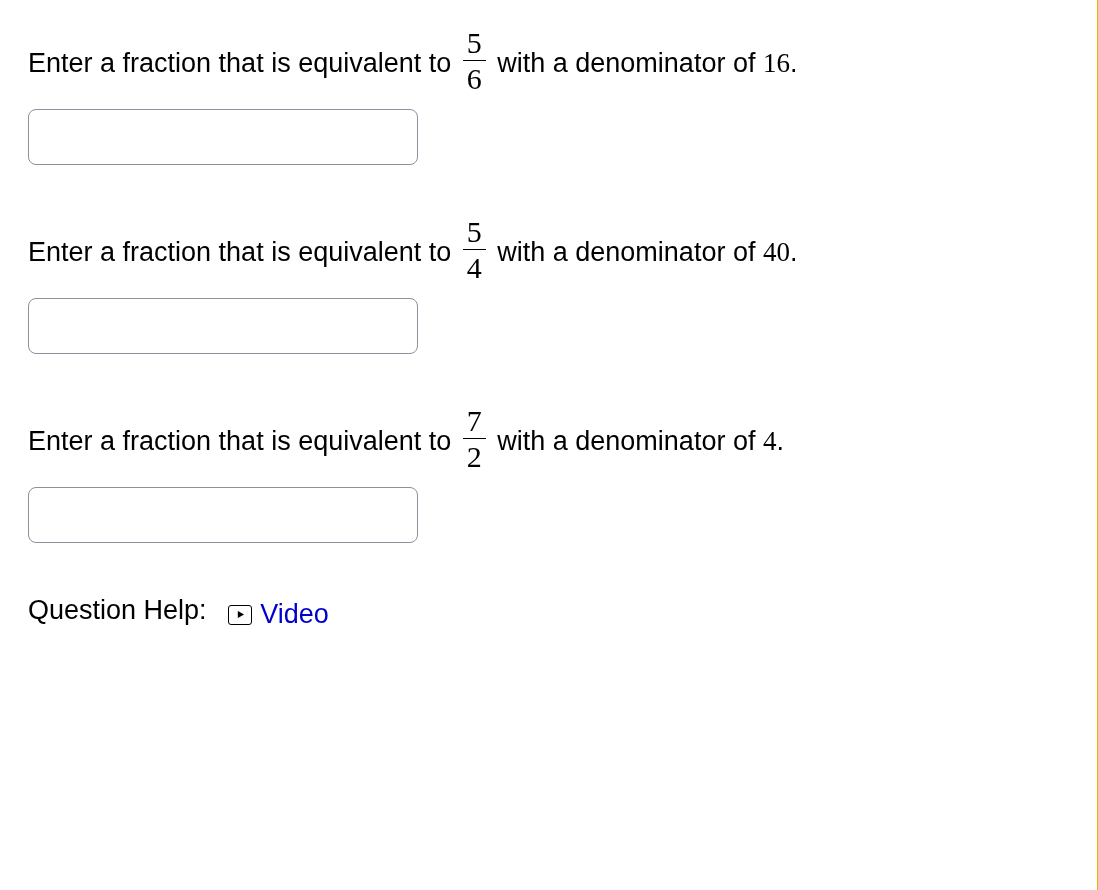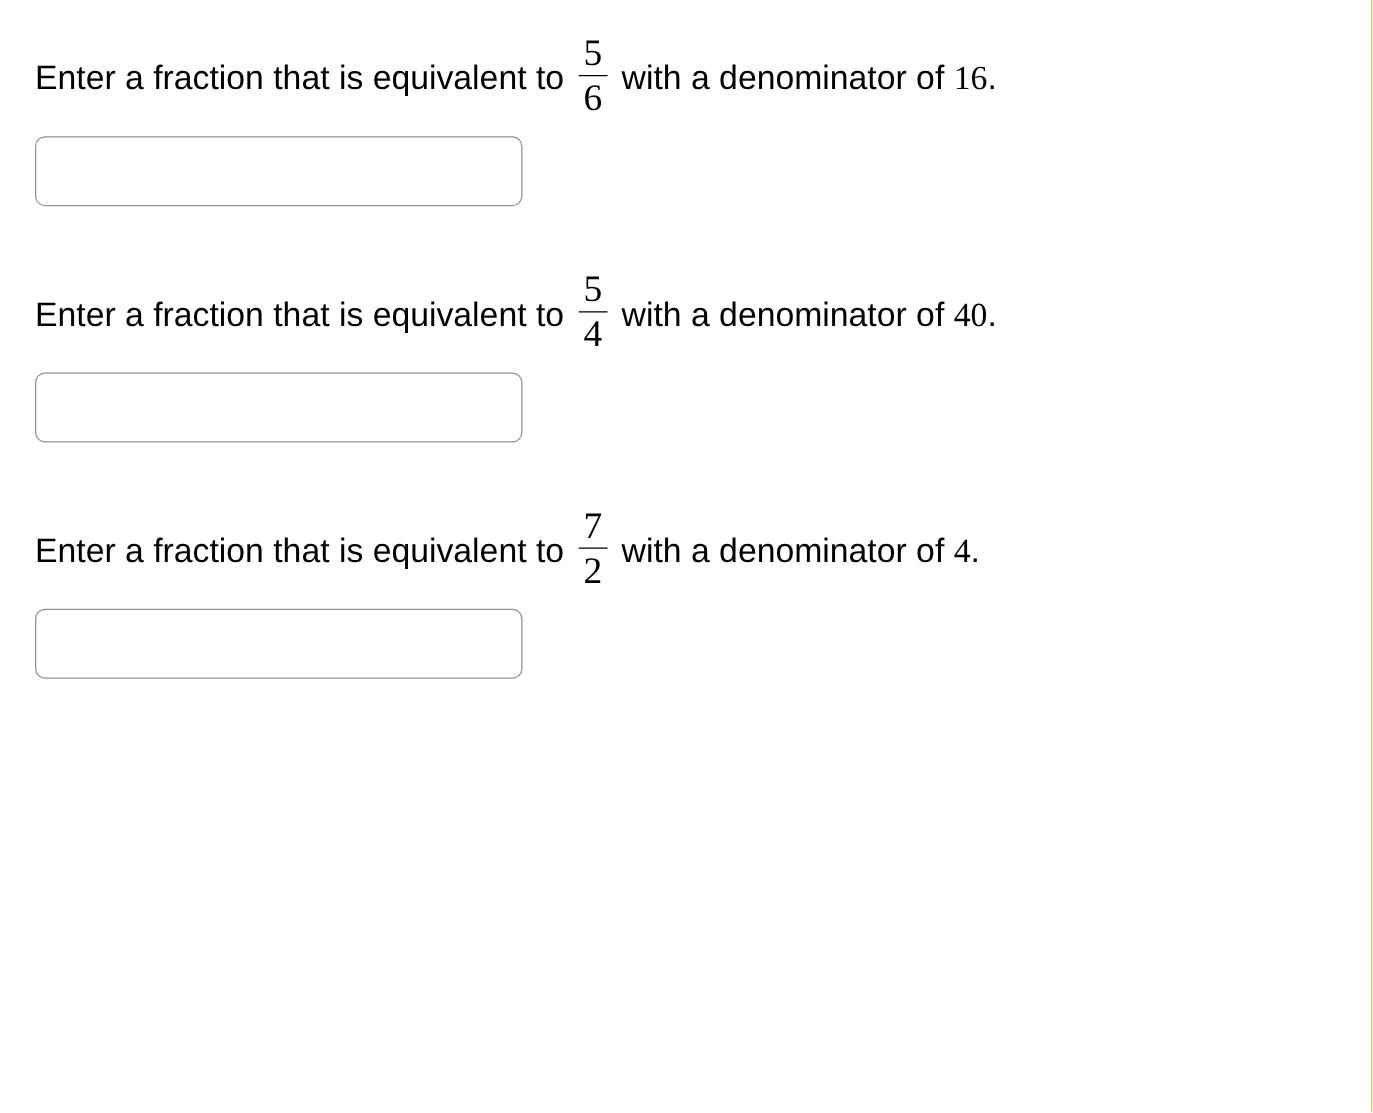--- a/index.html
+++ b/index.html
@@ -137,14 +137,25 @@
       <span class="fraction">
         <span class="num">7</span>
         <span class="fline"></span>
         <span class="den">2</span>
       </span>
       <span class="inline-text"> with a denominator of </span><span class="inline-text math-num">4</span><span class="inline-text">.</span>
     </div>
     <input type="text" class="answer-input" value="" style="">
   </div>
 
+  <div class="help-row">
+    <span class="help-label">Question Help:</span>
+    <span class="video-link">
+      <span class="video-icon-box">
+        <svg width="9" height="9" viewBox="0 0 10 10">
+            <polygon points="2,1 9,5 2,9" fill="#000"></polygon>
+          </svg>
+      </span>
+      <span>Video</span>
+    </span>
+  </div>
 
 </div>
 
 </body></html>

